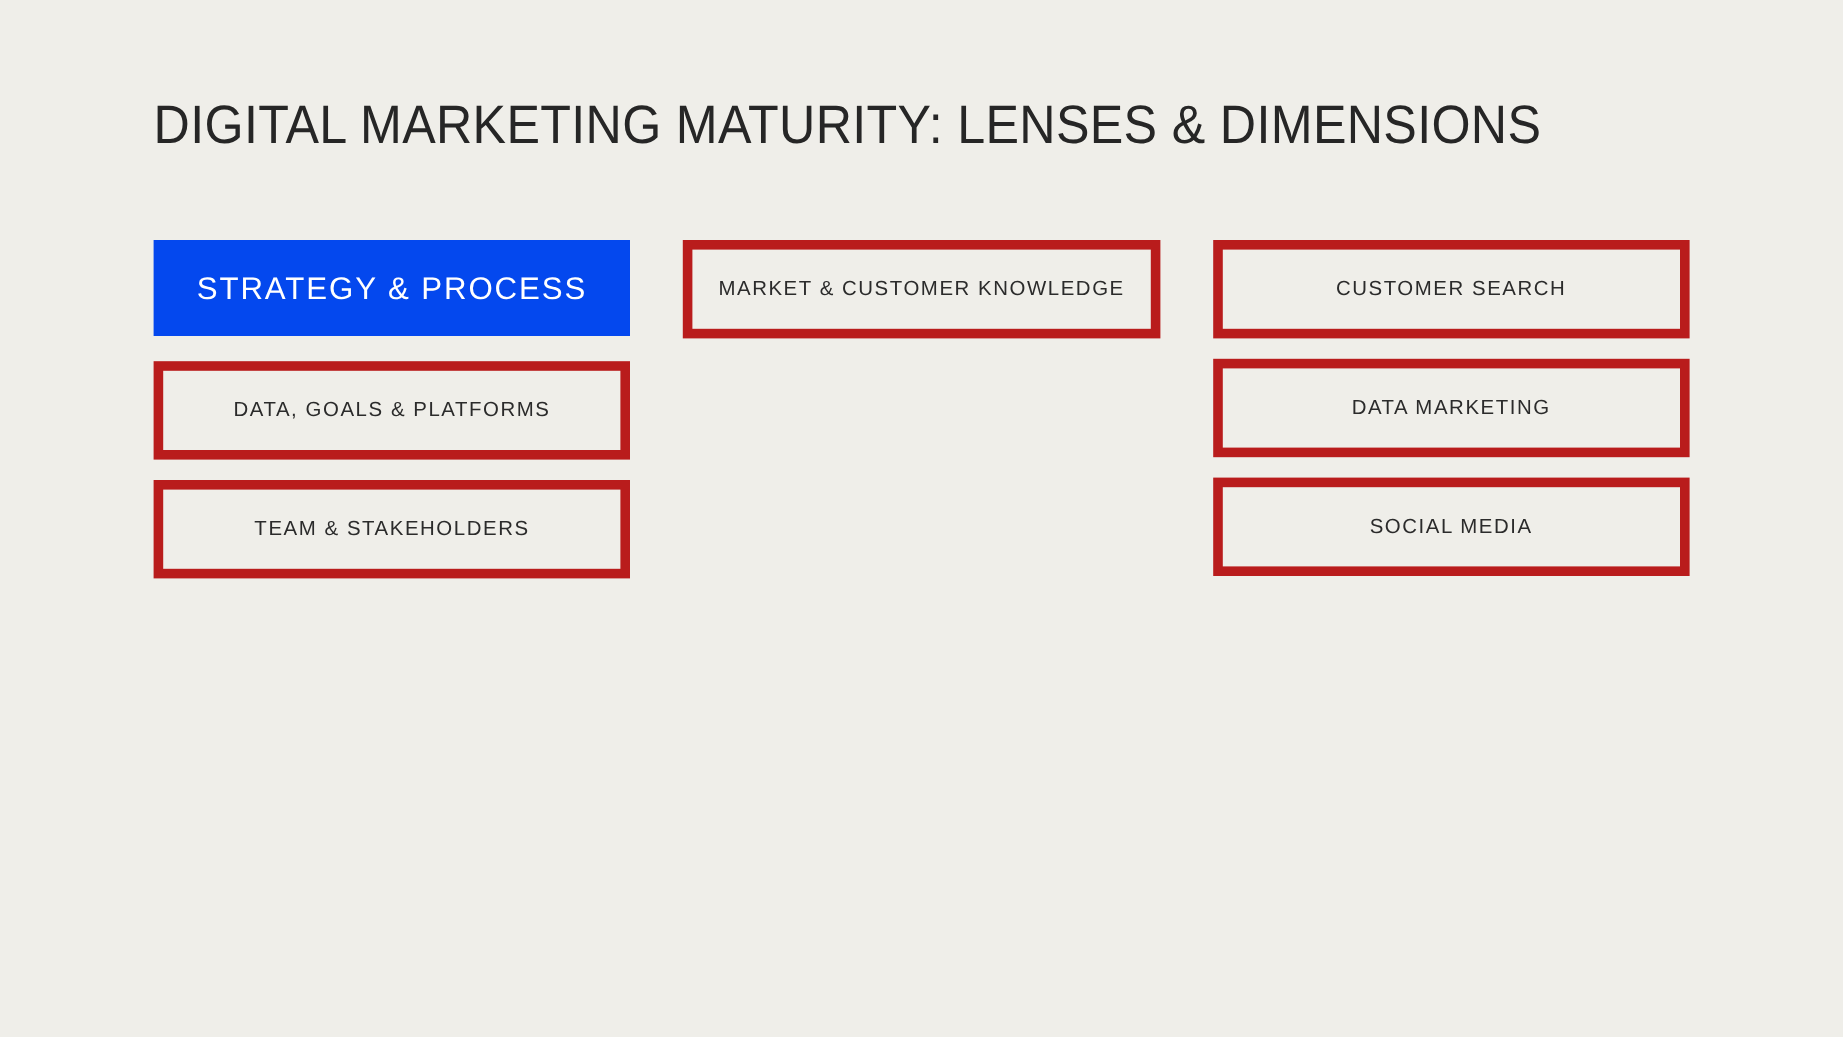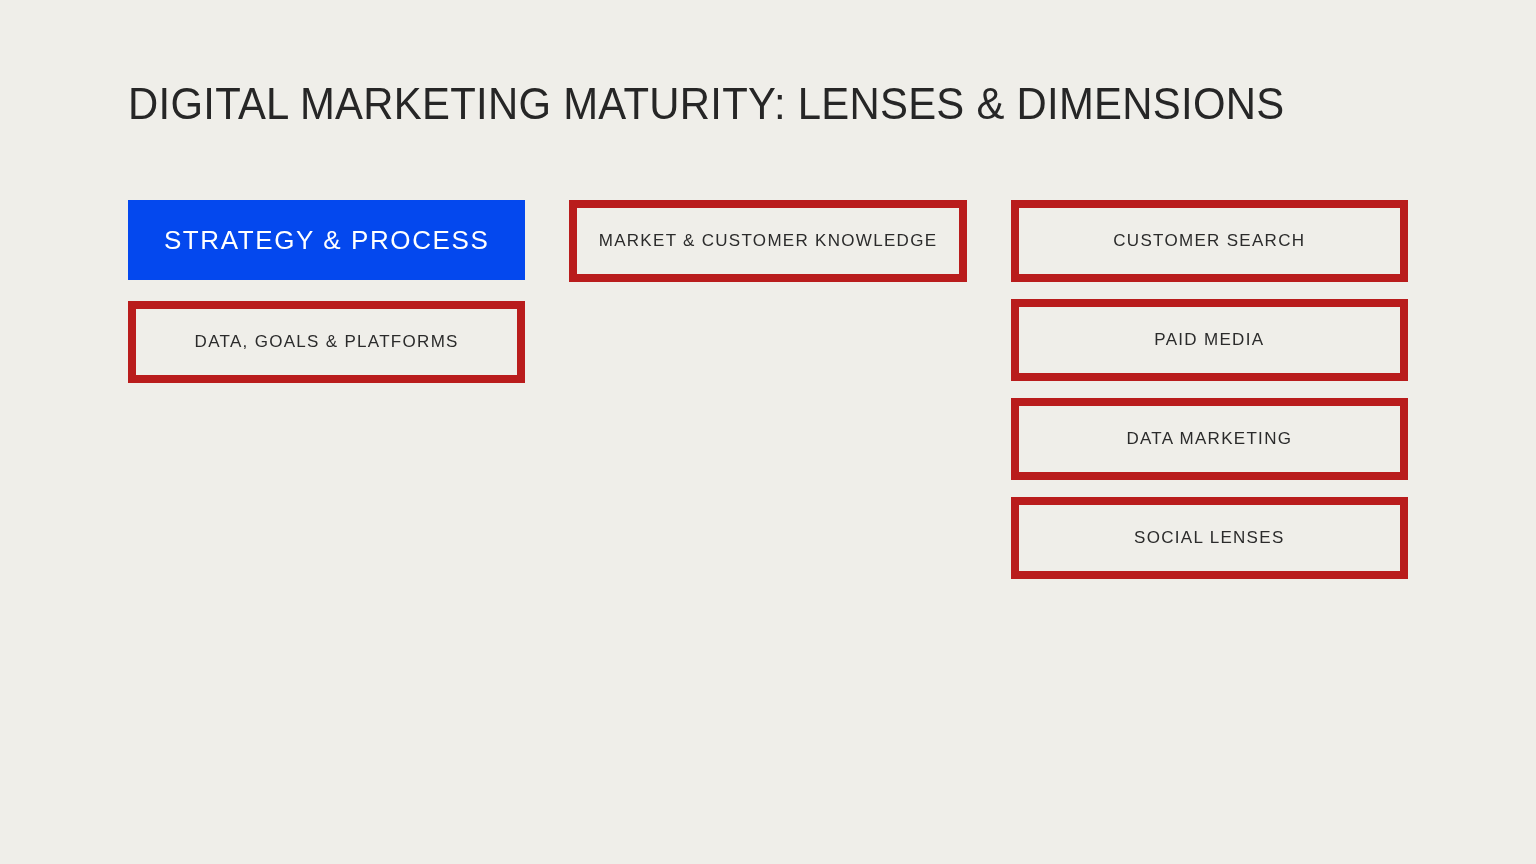--- a/index.html
+++ b/index.html
@@ -92,27 +92,27 @@
 
 <div class="slide">
 
   <div class="page-title">DIGITAL MARKETING MATURITY: LENSES &amp; DIMENSIONS</div>
 
   <div class="columns">
 
     <div class="column">
       <div class="col-header">STRATEGY &amp; PROCESS</div>
       <div class="dim-box">DATA, GOALS &amp; PLATFORMS</div>
+      <div class="dim-box">TEAM &amp; STAKEHOLDERS</div>
     </div>
 
     <div class="column">
       <div class="dim-box">MARKET &amp; CUSTOMER KNOWLEDGE</div>
     </div>
 
     <div class="column">
       <div class="dim-box">CUSTOMER SEARCH</div>
-      <div class="dim-box">PAID MEDIA</div>
       <div class="dim-box">DATA MARKETING</div>
-      <div class="dim-box">SOCIAL LENSES</div>
+      <div class="dim-box">SOCIAL MEDIA</div>
     </div>
 
   </div>
 </div>
 
 </body></html>

